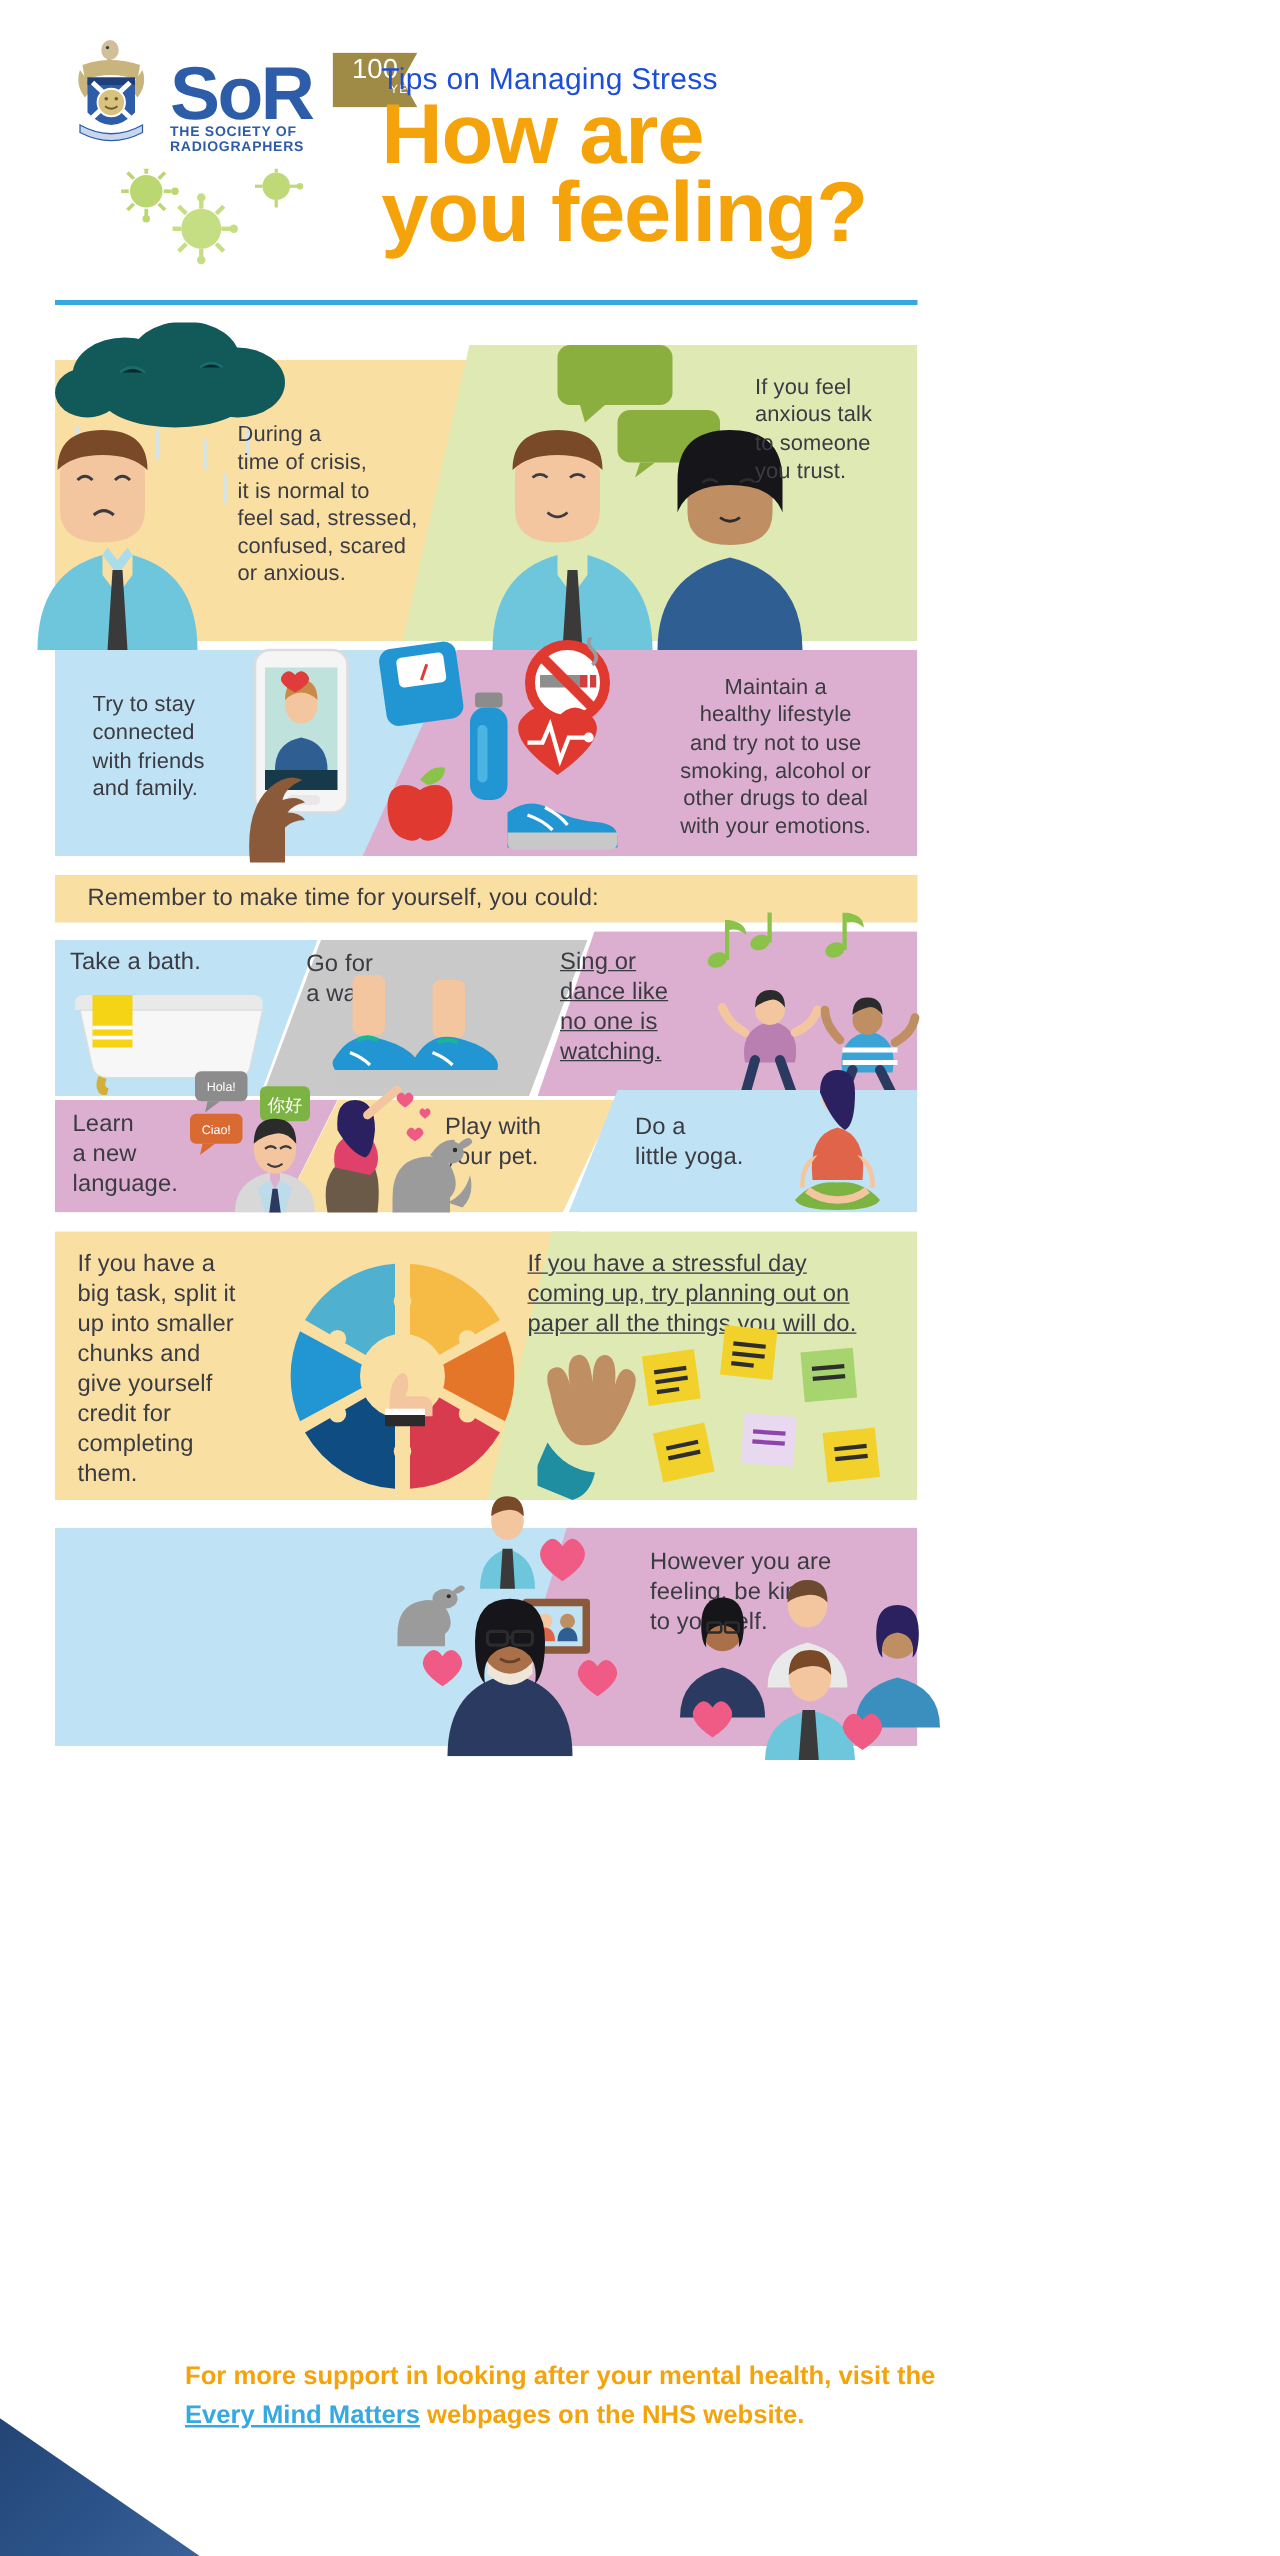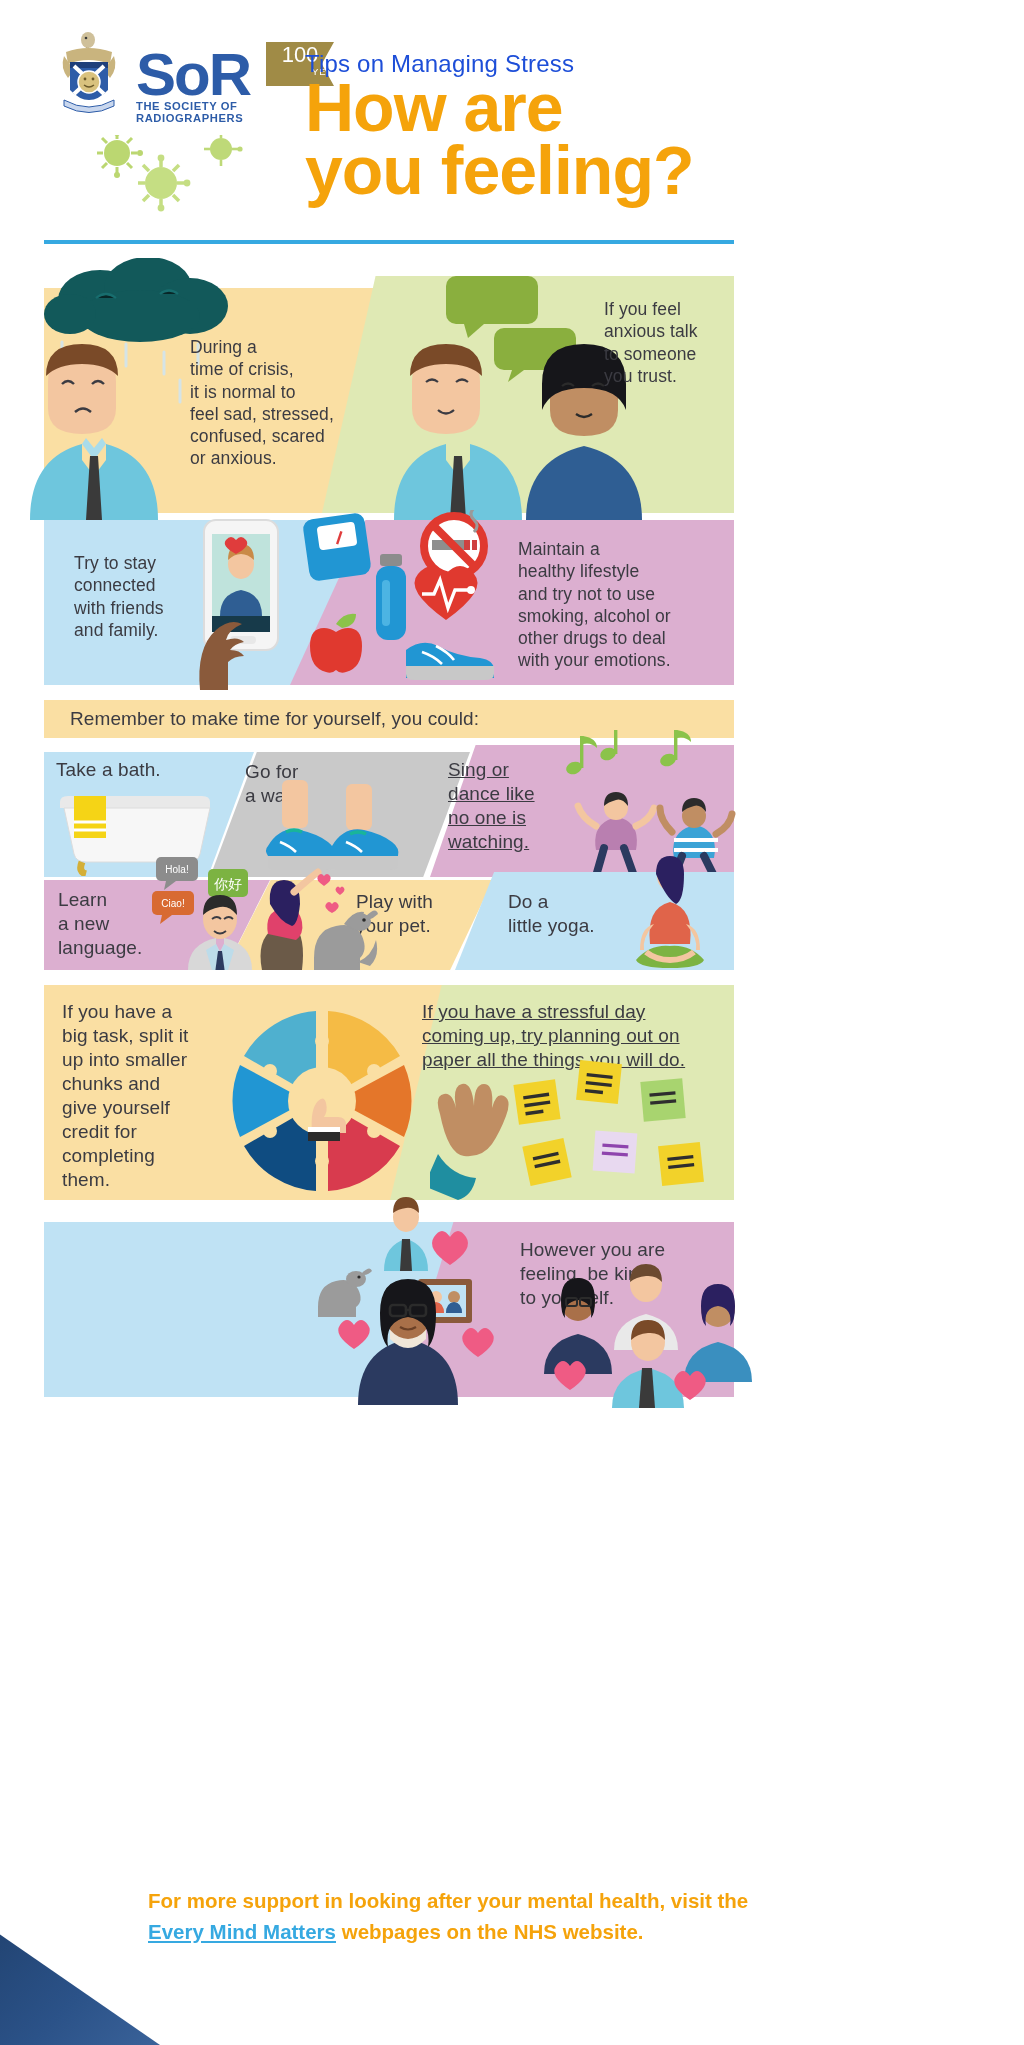--- a/index.html
+++ b/index.html
@@ -312,21 +312,21 @@
                q-6 0 -12 4 q-6 -4 -12 -4z" fill="#e0392f"></path>
       <path d="M40 114 q8 -12 20 -10 q0 12 -14 14z" fill="#8bc34a"></path>
     </g>
     <g>
       <path d="M110 140 q16 -12 32 -4 q18 10 42 12 q14 2 14 12 l0 8 l-88 0 z" fill="#2196d3"></path>
       <path d="M110 156 l88 0 l0 8 q0 6 -10 6 l-70 0 q-8 0 -8 -6z" fill="#c8c8c8"></path>
       <path d="M126 142 q12 4 20 12 M140 136 q12 6 18 14" stroke="#fff" stroke-width="2.6" fill="none"></path>
     </g>
   </svg>
 
-  <div class="ptext" style="left: 518px; top: 538px; width: 205px; white-space: pre-line;">Maintain a
+  <div class="ptext" style="left: 518px; top: 538px; width: 205px; white-space: pre-line; text-align: center;">Maintain a
 healthy lifestyle
 and try not to use
 smoking, alcohol or
 other drugs to deal
 with your emotions.</div>
 
   <div class="shape band"></div>
   <div class="ptext lg" style="left: 70px; top: 707px; width: 640px; white-space: pre-line;">Remember to make time for yourself, you could:</div>
 
   <div class="shape r3-a"></div>

